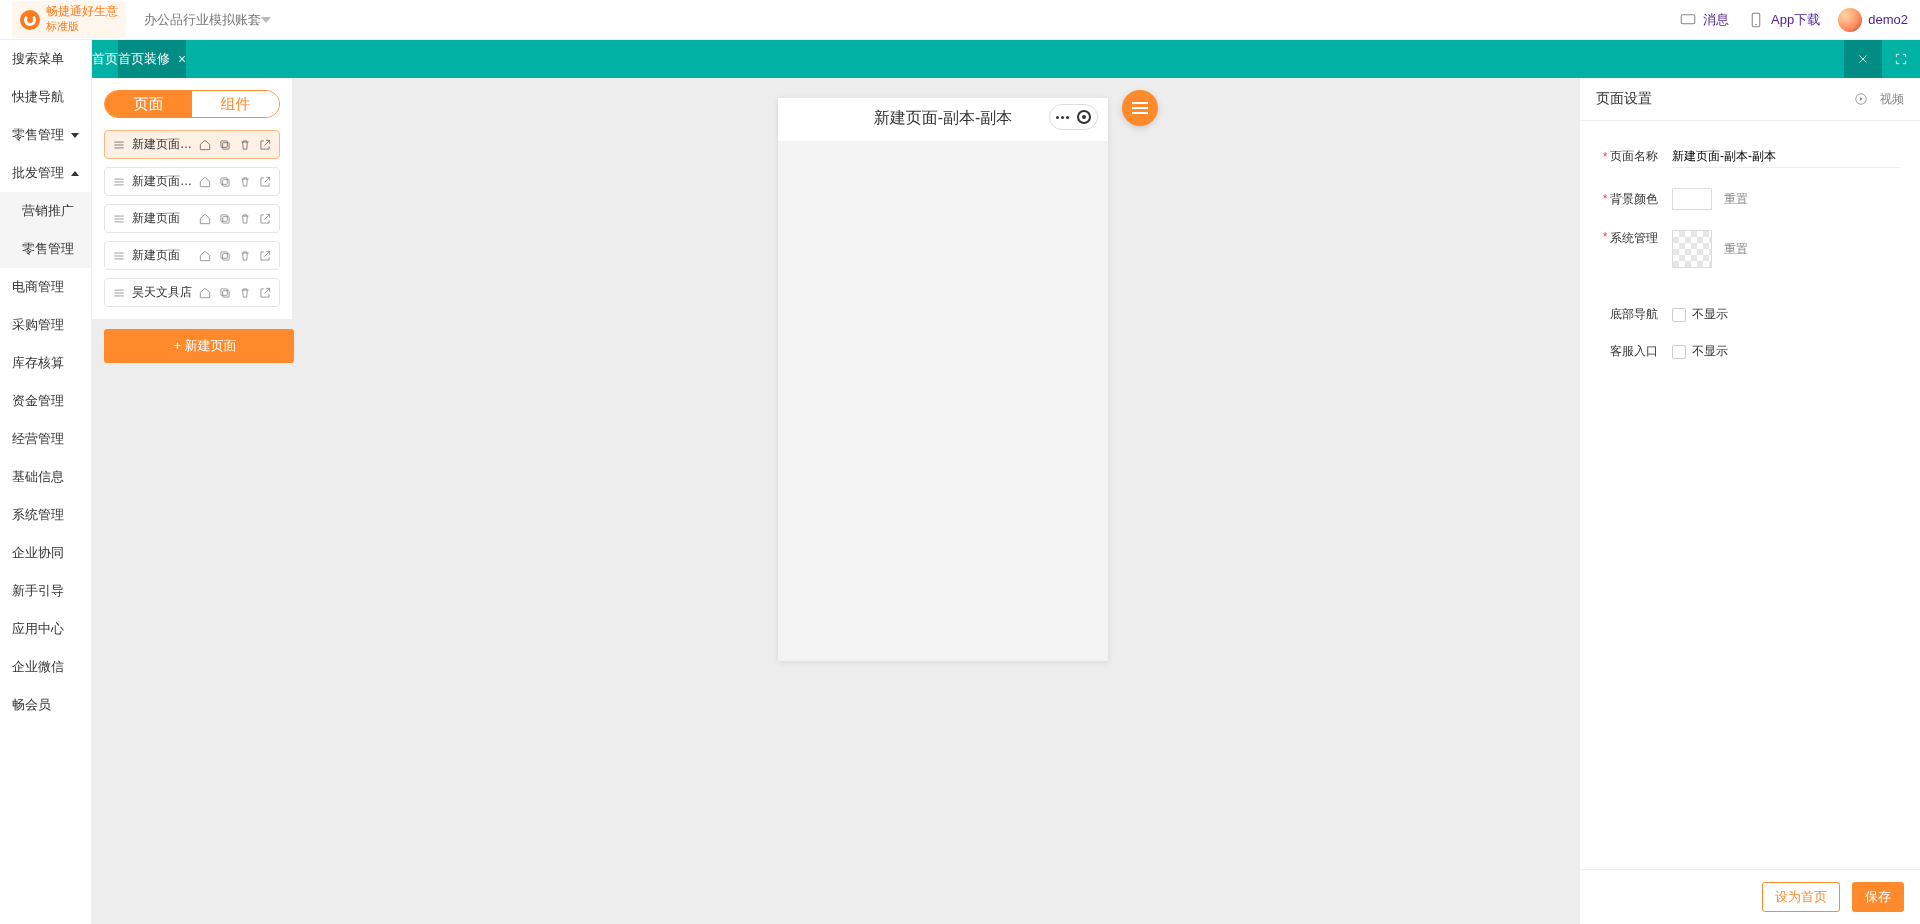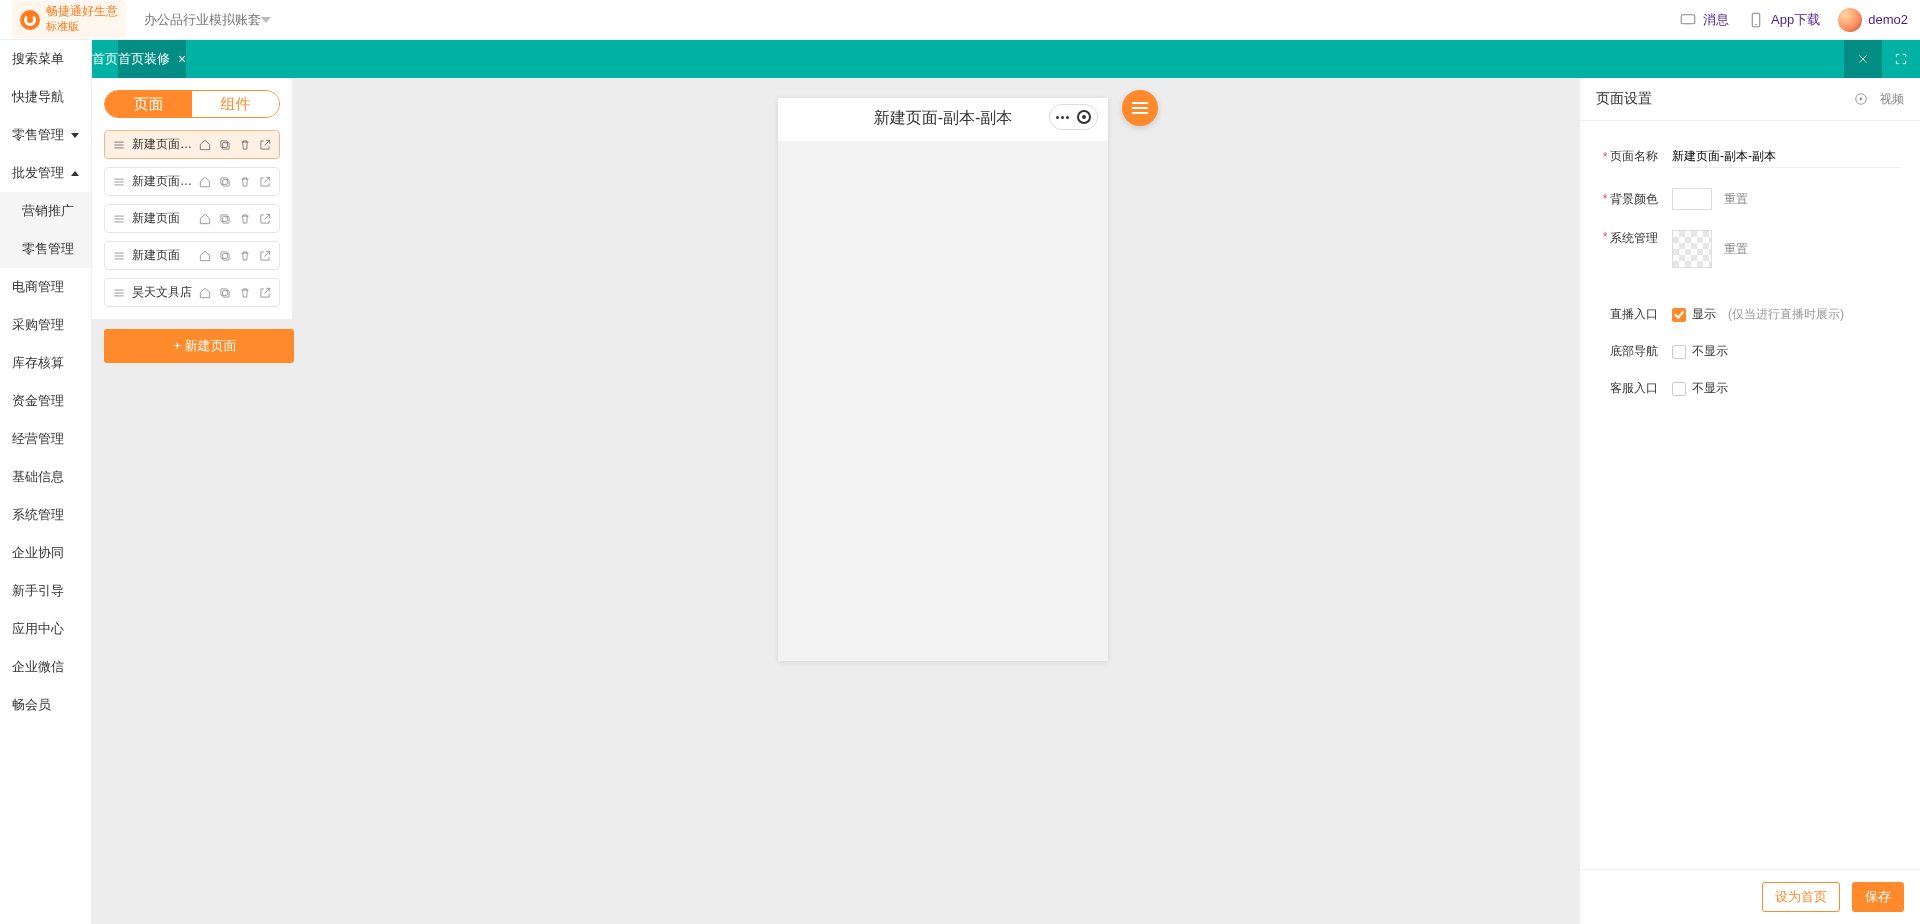--- a/index.html
+++ b/index.html
@@ -456,31 +456,20 @@
             <span class="req">*</span>
             <span class="label">系统管理</span>
             <div class="control">
               <span class="img-swatch"></span>
               <span class="reset-link">重置</span>
             </div>
           </div>
           <div style="height:18px"></div>
           <div class="form-row">
             <span class="req">&nbsp;</span>
-            <span class="label">直播入口</span>
-            <div class="control">
-              <label class="chk checked">
-                <span class="box"></span>
-                <span>显示</span>
-              </label>
-              <span class="hint">(仅当进行直播时展示)</span>
-            </div>
-          </div>
-          <div class="form-row">
-            <span class="req">&nbsp;</span>
             <span class="label">底部导航</span>
             <div class="control">
               <label class="chk">
                 <span class="box"></span>
                 <span>不显示</span>
               </label>
             </div>
           </div>
           <div class="form-row">
             <span class="req">&nbsp;</span>

